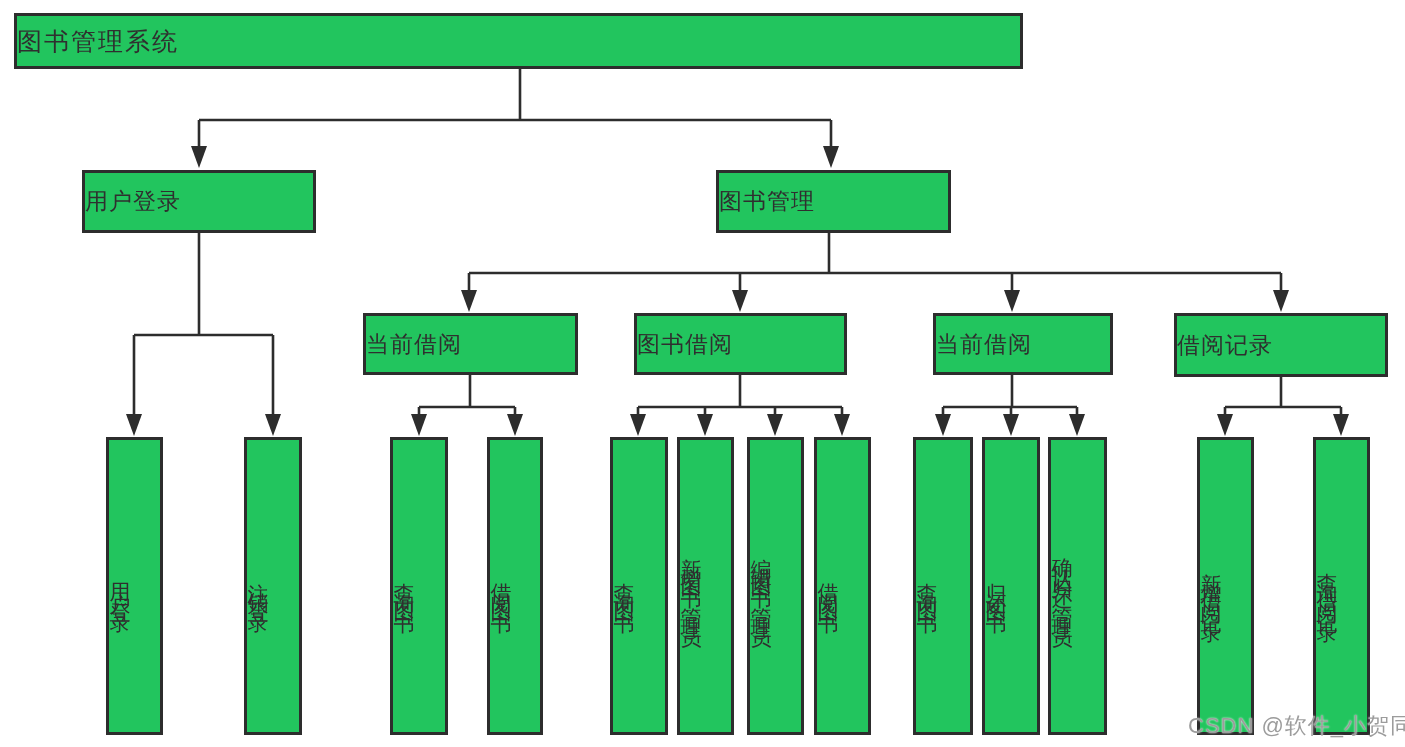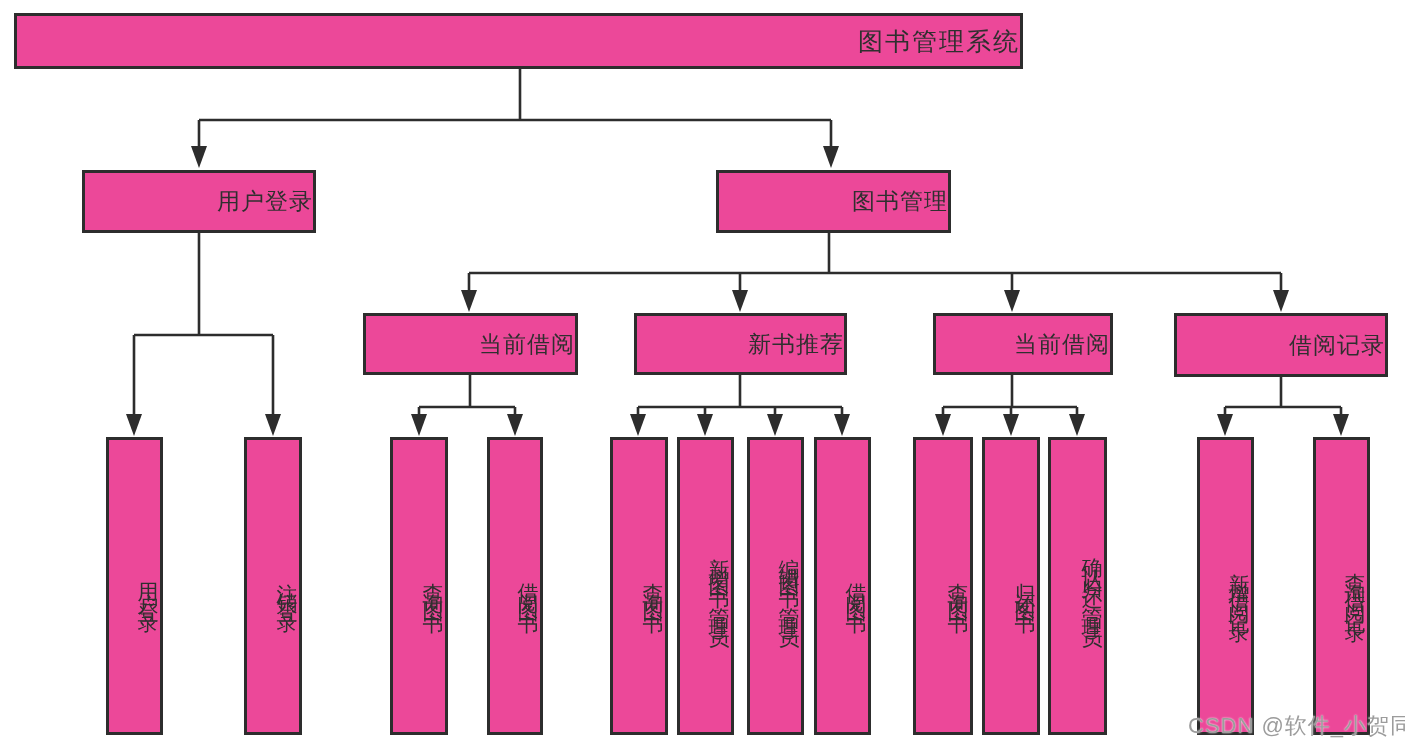--- a/index.html
+++ b/index.html
@@ -9,25 +9,25 @@
     width: 1405px;
     height: 747px;
     background: #ffffff;
     font-family: "Liberation Sans", "DejaVu Sans", sans-serif;
     overflow: hidden;
     color: #2f2f2f;
   }
   #wires { position: absolute; left: 0; top: 0; }
   .box {
     position: absolute;
-    background: #ec4899;
+    background: #22c55e;
     border: 3px solid #2d2d2d;
     display: flex;
     align-items: center;
-    justify-content: flex-end;
+    justify-content: flex-start;
     color: #2f2f2f;
   }
   .root-label { font-size: 25px; letter-spacing: 2px; white-space: nowrap; }
   .h-label   { font-size: 23px; letter-spacing: 1px; white-space: nowrap; }
   .leaf .v {
     writing-mode: vertical-rl;
     text-orientation: mixed;
     font-size: 21px;
     letter-spacing: 10px;
     line-height: 1.1;
@@ -93,21 +93,21 @@
     <span class="h-label">用户登录</span>
   </div>
   <div class="box" style="left:716px;top:170px;width:235px;height:63px">
     <span class="h-label">图书管理</span>
   </div>
 
   <div class="box" style="left:363px;top:313px;width:215px;height:62px">
     <span class="h-label">当前借阅</span>
   </div>
   <div class="box" style="left:634px;top:313px;width:213px;height:62px">
-    <span class="h-label">新书推荐</span>
+    <span class="h-label">图书借阅</span>
   </div>
   <div class="box" style="left:933px;top:313px;width:180px;height:62px">
     <span class="h-label">当前借阅</span>
   </div>
   <div class="box" style="left:1174px;top:313px;width:214px;height:64px">
     <span class="h-label">借阅记录</span>
   </div>
 
   <div class="box leaf" style="left:106px;top:437px;width:57px;height:298px">
     <span class="v">用户登录</span>

